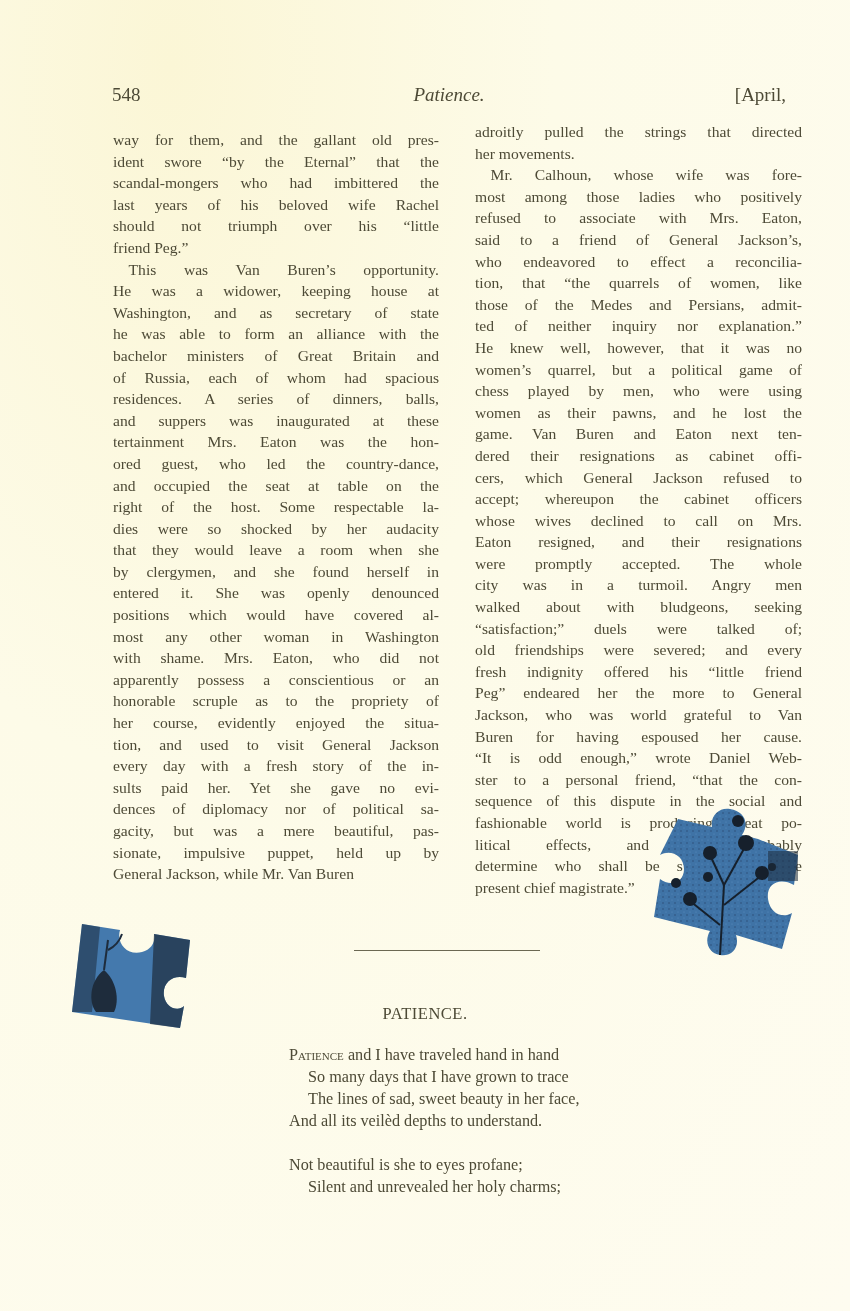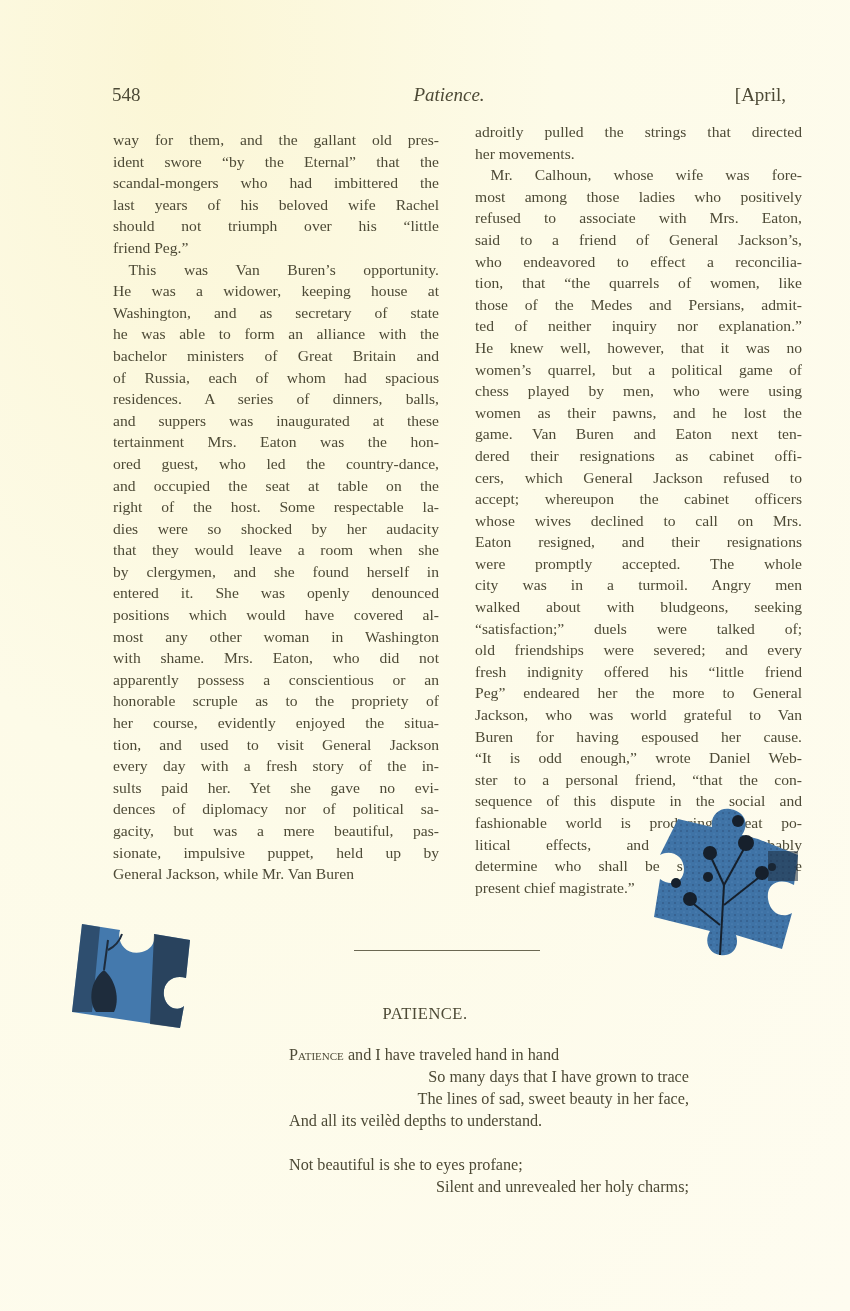--- a/index.html
+++ b/index.html
@@ -17,21 +17,21 @@
   .running-head .month { position:absolute; right:0; top:0; }
   .col { position:absolute; top:121px; font-size:15.6px; line-height:21.6px; }
   .col .ln { display:block; white-space:nowrap; text-align:justify; text-align-last:justify; height:21.6px; }
   .col .ln.last { text-align-last:left; }
   .col-left { left:113px; width:326px;margin-top:8px; }
   .col-right { left:459px; width:327px;margin-left:16px; }
   .rule { position:absolute; left:354px; top:950px; width:186px; height:1px; background:#6b6852; }
   .poem-title { position:absolute; top:1004px; left:0; width:850px; text-align:center; font-size:16.5px; letter-spacing:0.5px; }
   .poem { position:absolute; left:253px; top:1044px; width:400px; font-size:16.2px; line-height:22px;margin-left:36px; }
   .poem .pl { display:block; white-space:nowrap; height:22px; }
-  .poem .indent { padding-left:19px;text-align:right; }
+  .poem .indent { padding-left:19px; }
   .poem .gap { height:22px; }
   .sc { font-variant:small-caps; }
   .piece { position:absolute; }
 </style>
 </head>
 <body>
 
 <div class="page">
 
   <div class="running-head">

